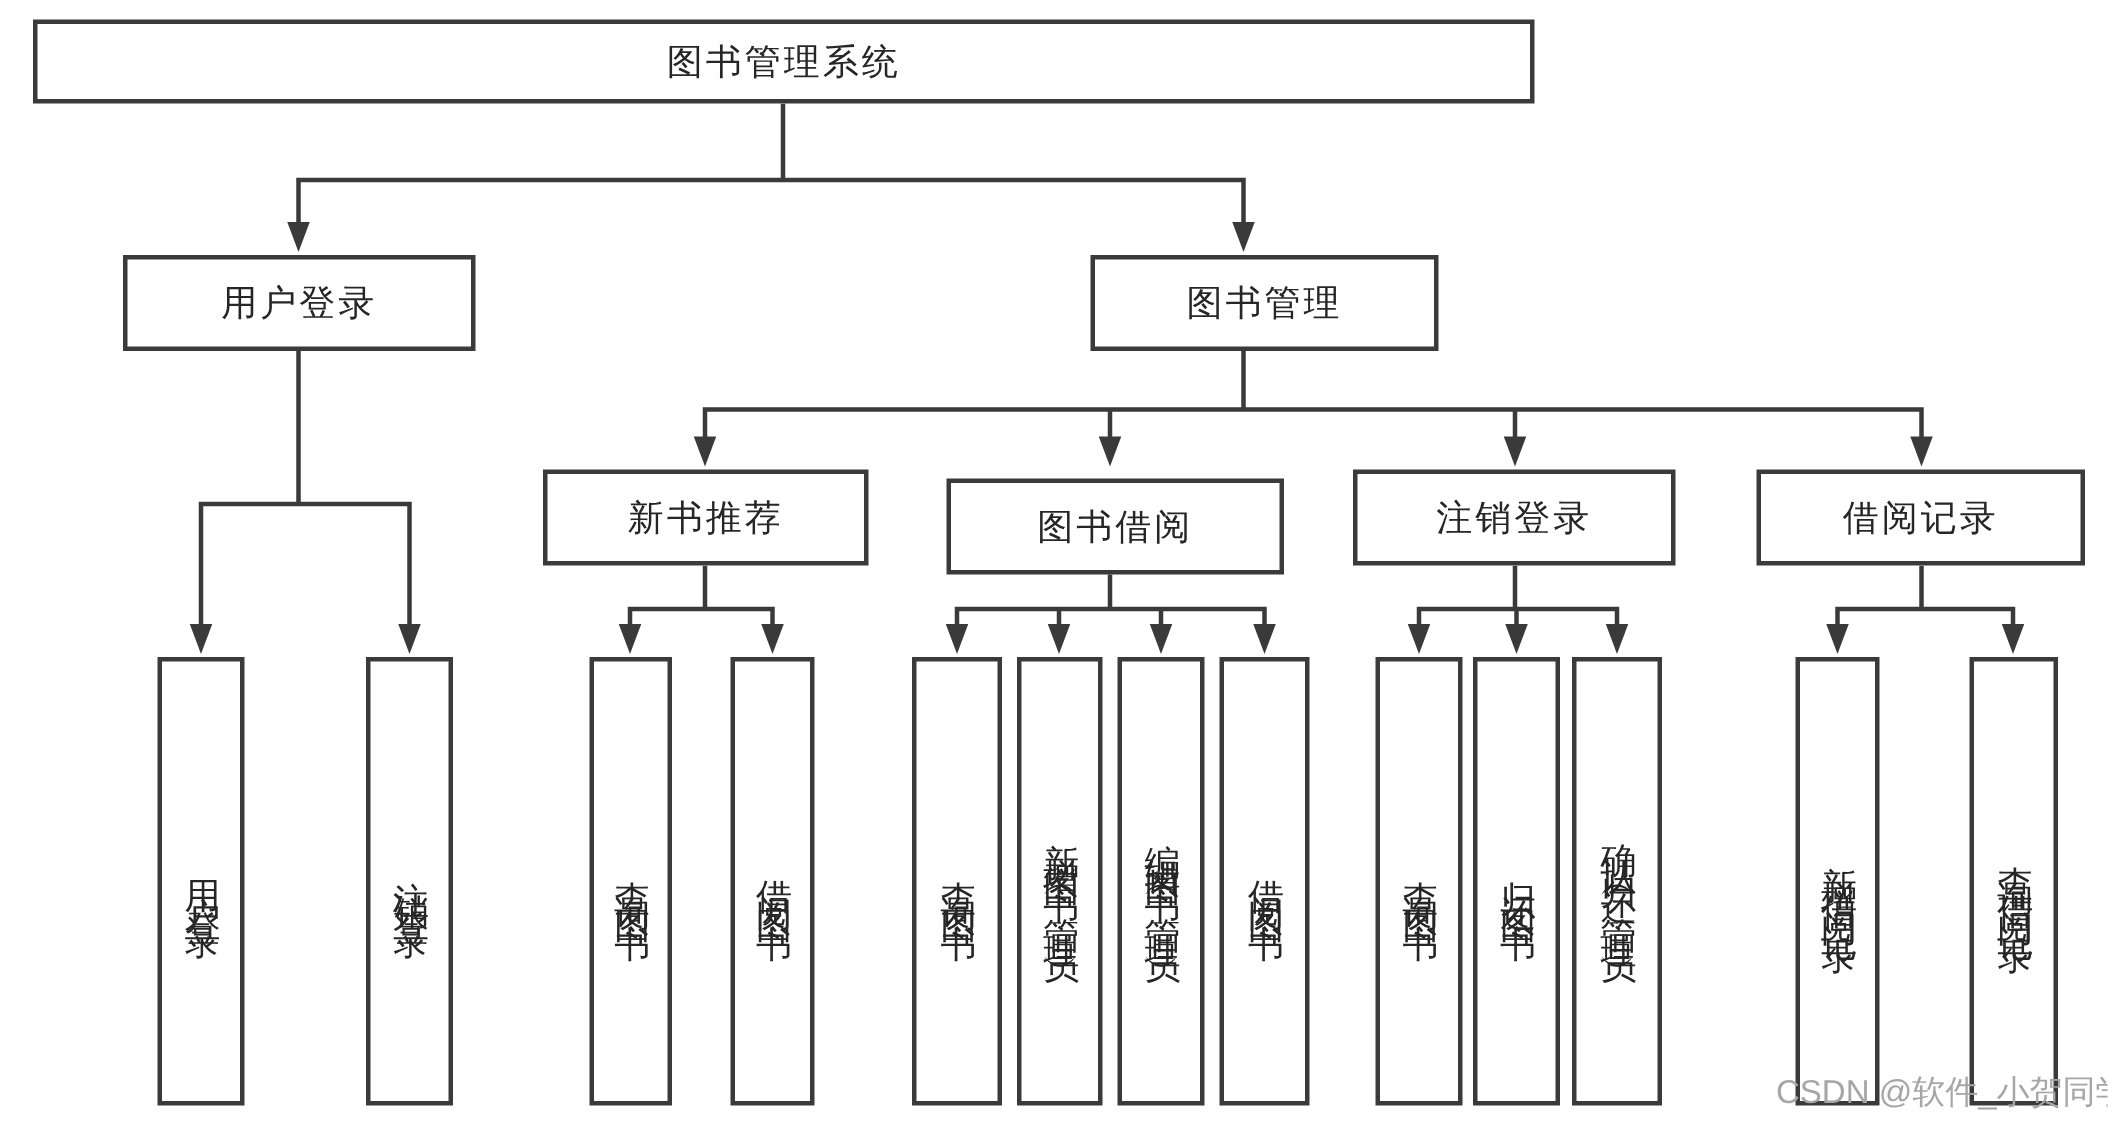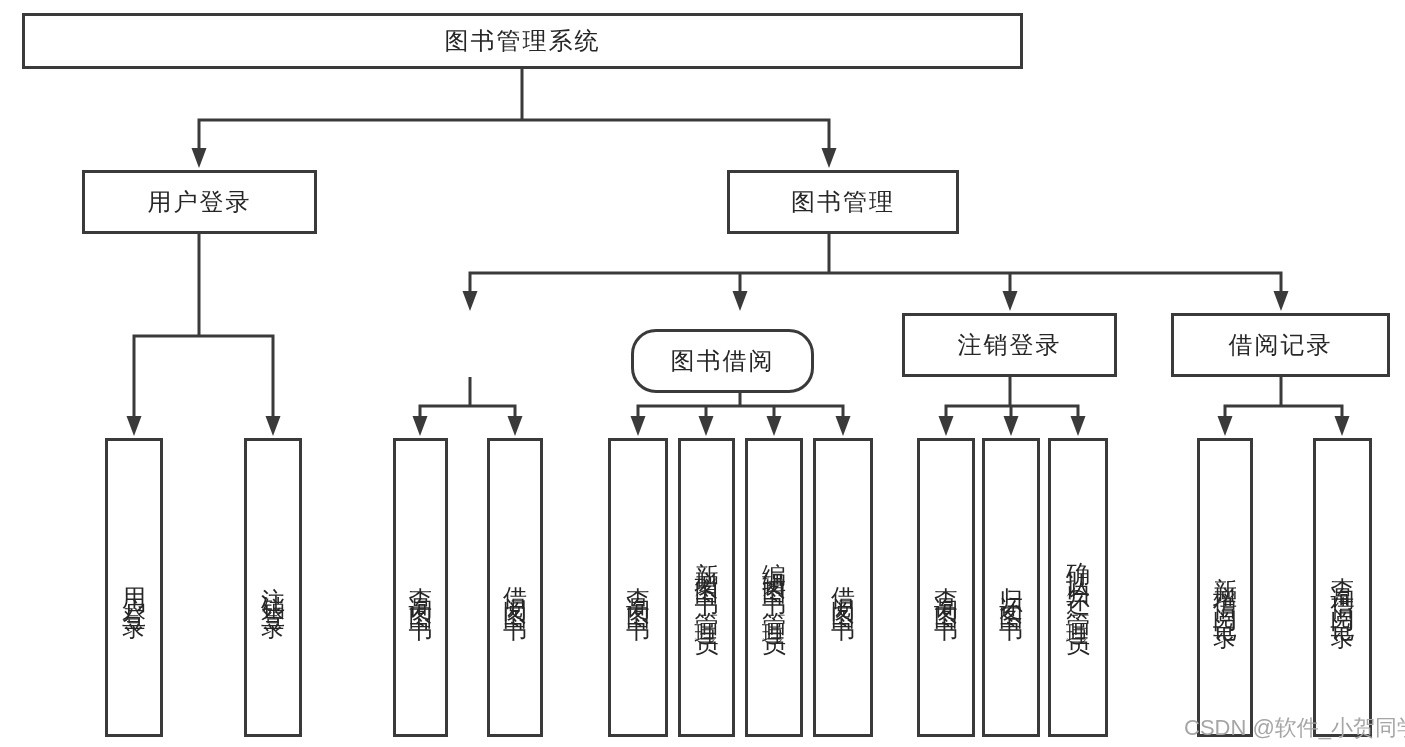--- a/index.html
+++ b/index.html
@@ -41,21 +41,21 @@
     color: #262626;
     line-height: 1;
   }
   
   .n-root   { left: 22px;   top: 13px;  width: 1001px; height: 56px; }
   
   .n-l2a    { left: 82px;   top: 170px; width: 235px;  height: 64px; }
   .n-l2b    { left: 712px;  top: 170px; width: 232px;  height: 64px; margin-left: 15px; }
   
   .n-l3a    { left: 362px;  top: 313px; width: 217px;  height: 64px; }
-  .n-l3b    { left: 631px;  top: 329px; width: 183px;  height: 64px; border-radius: 25px; }
+  .n-l3b    { left: 631px;  top: 319px; width: 225px;  height: 64px; }
   .n-l3c    { left: 902px;  top: 313px; width: 215px;  height: 64px; }
   .n-l3d    { left: 1171px; top: 313px; width: 219px;  height: 64px; }
   
   .leaf     { top: 438px; height: 299px; }
   .n-g1a { left: 105px;  width: 58px; }
   .n-g1b { left: 244px;  width: 58px; }
   .n-g2a { left: 393px;  width: 55px; }
   .n-g2b { left: 487px;  width: 56px; }
   .n-g3a { left: 608px;  width: 60px; }
   .n-g3b { left: 678px;  width: 57px; }
@@ -117,20 +117,23 @@
     <span>图书管理系统</span>
   </div>
 
   <div class="node n-l2a">
     <span>用户登录</span>
   </div>
   <div class="node n-l2b">
     <span>图书管理</span>
   </div>
 
+  <div class="node n-l3a">
+    <span>新书推荐</span>
+  </div>
   <div class="node n-l3b">
     <span>图书借阅</span>
   </div>
   <div class="node n-l3c">
     <span>注销登录</span>
   </div>
   <div class="node n-l3d">
     <span>借阅记录</span>
   </div>
 

